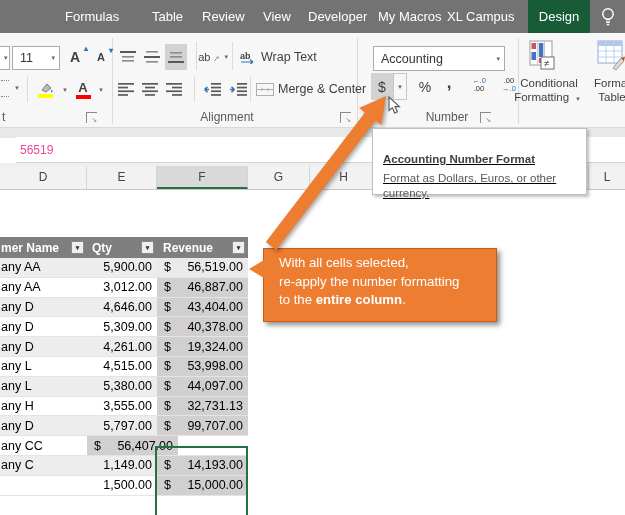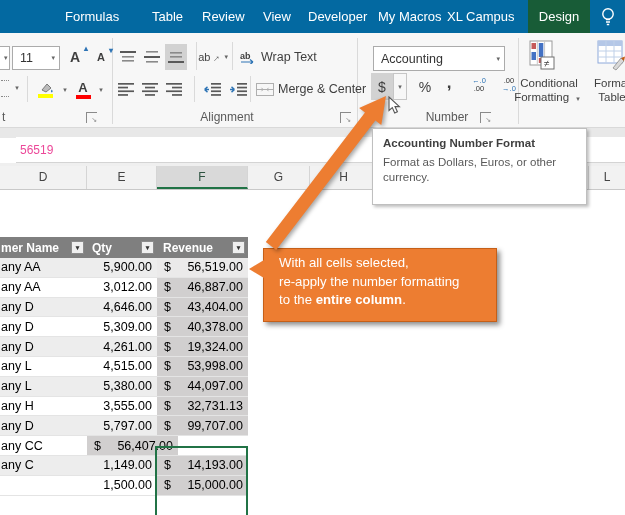--- a/index.html
+++ b/index.html
@@ -1,19 +1,19 @@
 <!DOCTYPE html>
 <html><head>
 <meta charset="utf-8">
 <style>
   html,body{margin:0;padding:0;background:#fff;}
   .stage{position:relative;width:625px;height:515px;overflow:hidden;
          font-family:"Liberation Sans",sans-serif;background:#fff;}
   
-  .tabbar{position:absolute;left:0;top:0;width:625px;height:33px;background:#0369a1;}
+  .tabbar{position:absolute;left:0;top:0;width:625px;height:33px;background:#737373;}
   .tab{position:absolute;top:0;height:33px;line-height:33px;color:#fff;font-size:13px;white-space:nowrap;cursor:default;}
   .tab:nth-child(1){left:65px}.tab:nth-child(2){left:152px}.tab:nth-child(3){left:202px}
   .tab:nth-child(4){left:263px}.tab:nth-child(5){left:308px}.tab:nth-child(6){left:378px}
   .tab:nth-child(7){left:447px}
   .tab.active{left:528px;width:62px;text-align:center;background:#185C37;}
   .bulb{position:absolute;left:599px;top:5px;}
   
   .ribbon{position:absolute;left:0;top:33px;width:625px;height:94px;background:#F7F7F7;}
   .ribbon-band{position:absolute;left:0;top:127px;width:625px;height:10px;background:#E8E8E8;border-top:1px solid #D9D9D9;}
   .vdiv{position:absolute;width:1px;background:#DADADA;}
@@ -60,22 +60,22 @@
   .trow{display:flex;height:19.8px;font-size:12.5px;color:#000000;border-bottom:1px solid #E4E4E4;box-sizing:border-box;background:#fff;}
   .trow.band{background:#EDEDED;}
   .c-name{width:87px;display:flex;align-items:center;padding-left:1px;box-sizing:border-box;}
   .c-qty{width:70px;display:flex;align-items:center;justify-content:flex-end;padding-right:5px;box-sizing:border-box;}
   .c-rev{width:91px;display:flex;align-items:center;justify-content:space-between;
          padding:0 5px 0 7px;box-sizing:border-box;background:#D1CFCF;}
   .trow.first .c-rev{background:#EBEAEA;}
   .sel-overlay{position:absolute;left:155px;top:256px;width:93px;height:240px;border:2px solid #217346;
                box-sizing:border-box;pointer-events:none;z-index:5;}
   
-  .tooltip{position:absolute;left:372px;top:128px;width:215px;height:77px;background:#fff;border:1px solid #BFBFBF;
-           box-shadow:2px 2px 3px rgba(0,0,0,.25);z-index:40;box-sizing:border-box;padding:8px 10px;}
+  .tooltip{position:absolute;left:372px;top:128px;width:215px;height:67px;background:#fff;border:1px solid #BFBFBF;
+           box-shadow:2px 2px 3px rgba(0,0,0,.25);z-index:40;box-sizing:border-box;padding:24px 10px;text-decoration:underline;}
   .tt-title{font-size:11.5px;font-weight:bold;color:#3F3F3F;margin-bottom:6px;}
   .tt-body{font-size:11.5px;color:#595959;line-height:15px;}
   .callout{position:absolute;left:263px;top:248px;width:234px;height:74px;background:#ED7D31;border:1px solid #C55F18;
            box-shadow:3px 3px 5px rgba(0,0,0,.45);z-index:30;box-sizing:border-box;color:#fff;font-size:13.2px;
            line-height:18.5px;padding:5px 0 0 15px;}
   .callout .tail{position:absolute;left:-15px;top:11px;width:0;height:0;border-top:9px solid transparent;
            border-bottom:9px solid transparent;border-right:15px solid #ED7D31;}
   .arrow-svg{position:absolute;left:0;top:0;z-index:35;pointer-events:none;}
   .cursor{position:absolute;left:388px;top:96px;z-index:60;pointer-events:none;}
 </style>

